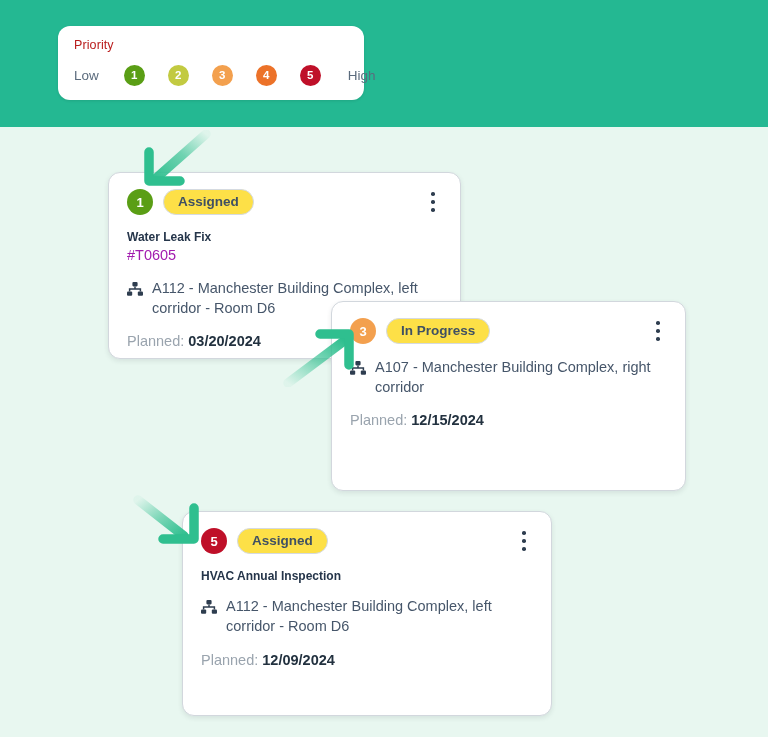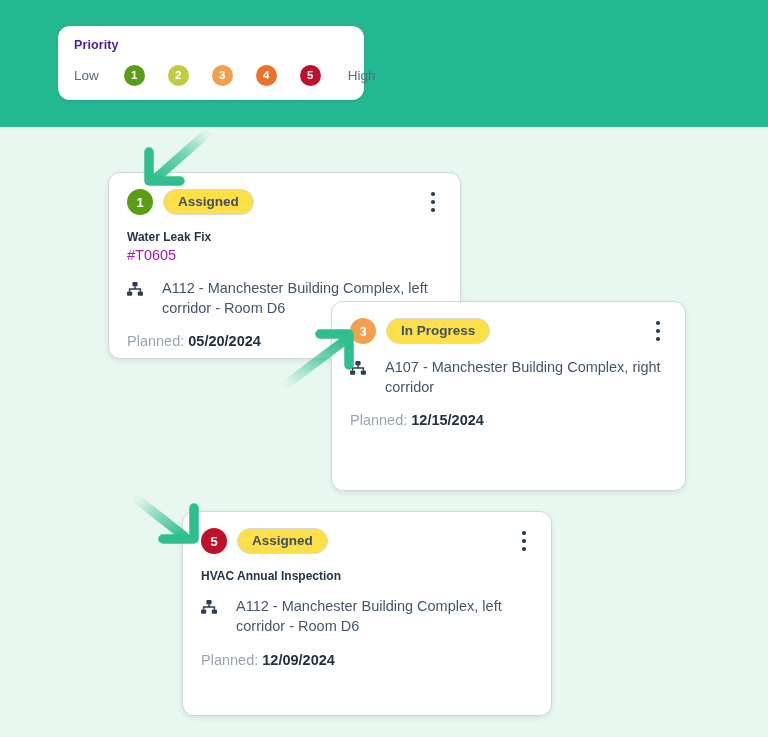--- a/index.html
+++ b/index.html
@@ -29,22 +29,22 @@
     left: 58px; top: 26px;
     width: 306px;
     height: 74px;
     background: #ffffff;
     border-radius: 12px;
     box-shadow: 0 1px 3px rgba(0,0,0,0.10);
     padding: 12px 16px 0 16px;
   }
   .legend-title {
     font-size: 12.5px;
-    font-weight: bold;
-    color: #4c1d95;
+    font-weight: normal;
+    color: #b91c1c;
     letter-spacing: 0.1px;
   }
   .legend-scale {
     display: flex;
     align-items: center;
     gap: 23px;
     margin-top: 13px;
   }
   .legend-endlabel {
     font-size: 13.5px;
@@ -134,21 +134,21 @@
     margin-top: 2px;
     font-size: 14.5px;
     color: #a21caf;
     line-height: 1.3;
   }
 
   .card-loc {
     margin-top: 14px;
     display: flex;
     align-items: flex-start;
-    gap: 19px;
+    gap: 9px;
   }
   .loc-icon {
     flex: none;
     margin-top: 3px;
   }
   .loc-text {
     font-size: 14.5px;
     color: #46566a;
     line-height: 1.35;
   }
@@ -210,21 +210,21 @@
         <rect x="5.4" y="0" width="5.2" height="4.4" rx="1.1" fill="#2e3d4f"></rect>
         <rect x="0" y="9.4" width="5.2" height="4.4" rx="1.1" fill="#2e3d4f"></rect>
         <rect x="10.8" y="9.4" width="5.2" height="4.4" rx="1.1" fill="#2e3d4f"></rect>
         <path d="M8 4.4 V7 M2.6 9.4 V7 H13.4 V9.4" stroke="#2e3d4f" stroke-width="1.5" fill="none"></path>
       </svg>
     </span>
     <span class="loc-text">A112 - Manchester Building Complex, left corridor - Room D6</span>
   </div>
   <div class="card-planned">
     <span>Planned:</span>
-    <b>05/20/2024</b>
+    <b>03/20/2024</b>
   </div>
 </div>
 
 <div class="task-card" id="card-2">
   <div class="card-top">
     <span class="card-prio" style="background: rgb(243, 160, 78);">3</span>
     <span class="status-pill">In Progress</span>
     <span class="kebab">
         <i></i>
         <i></i>

